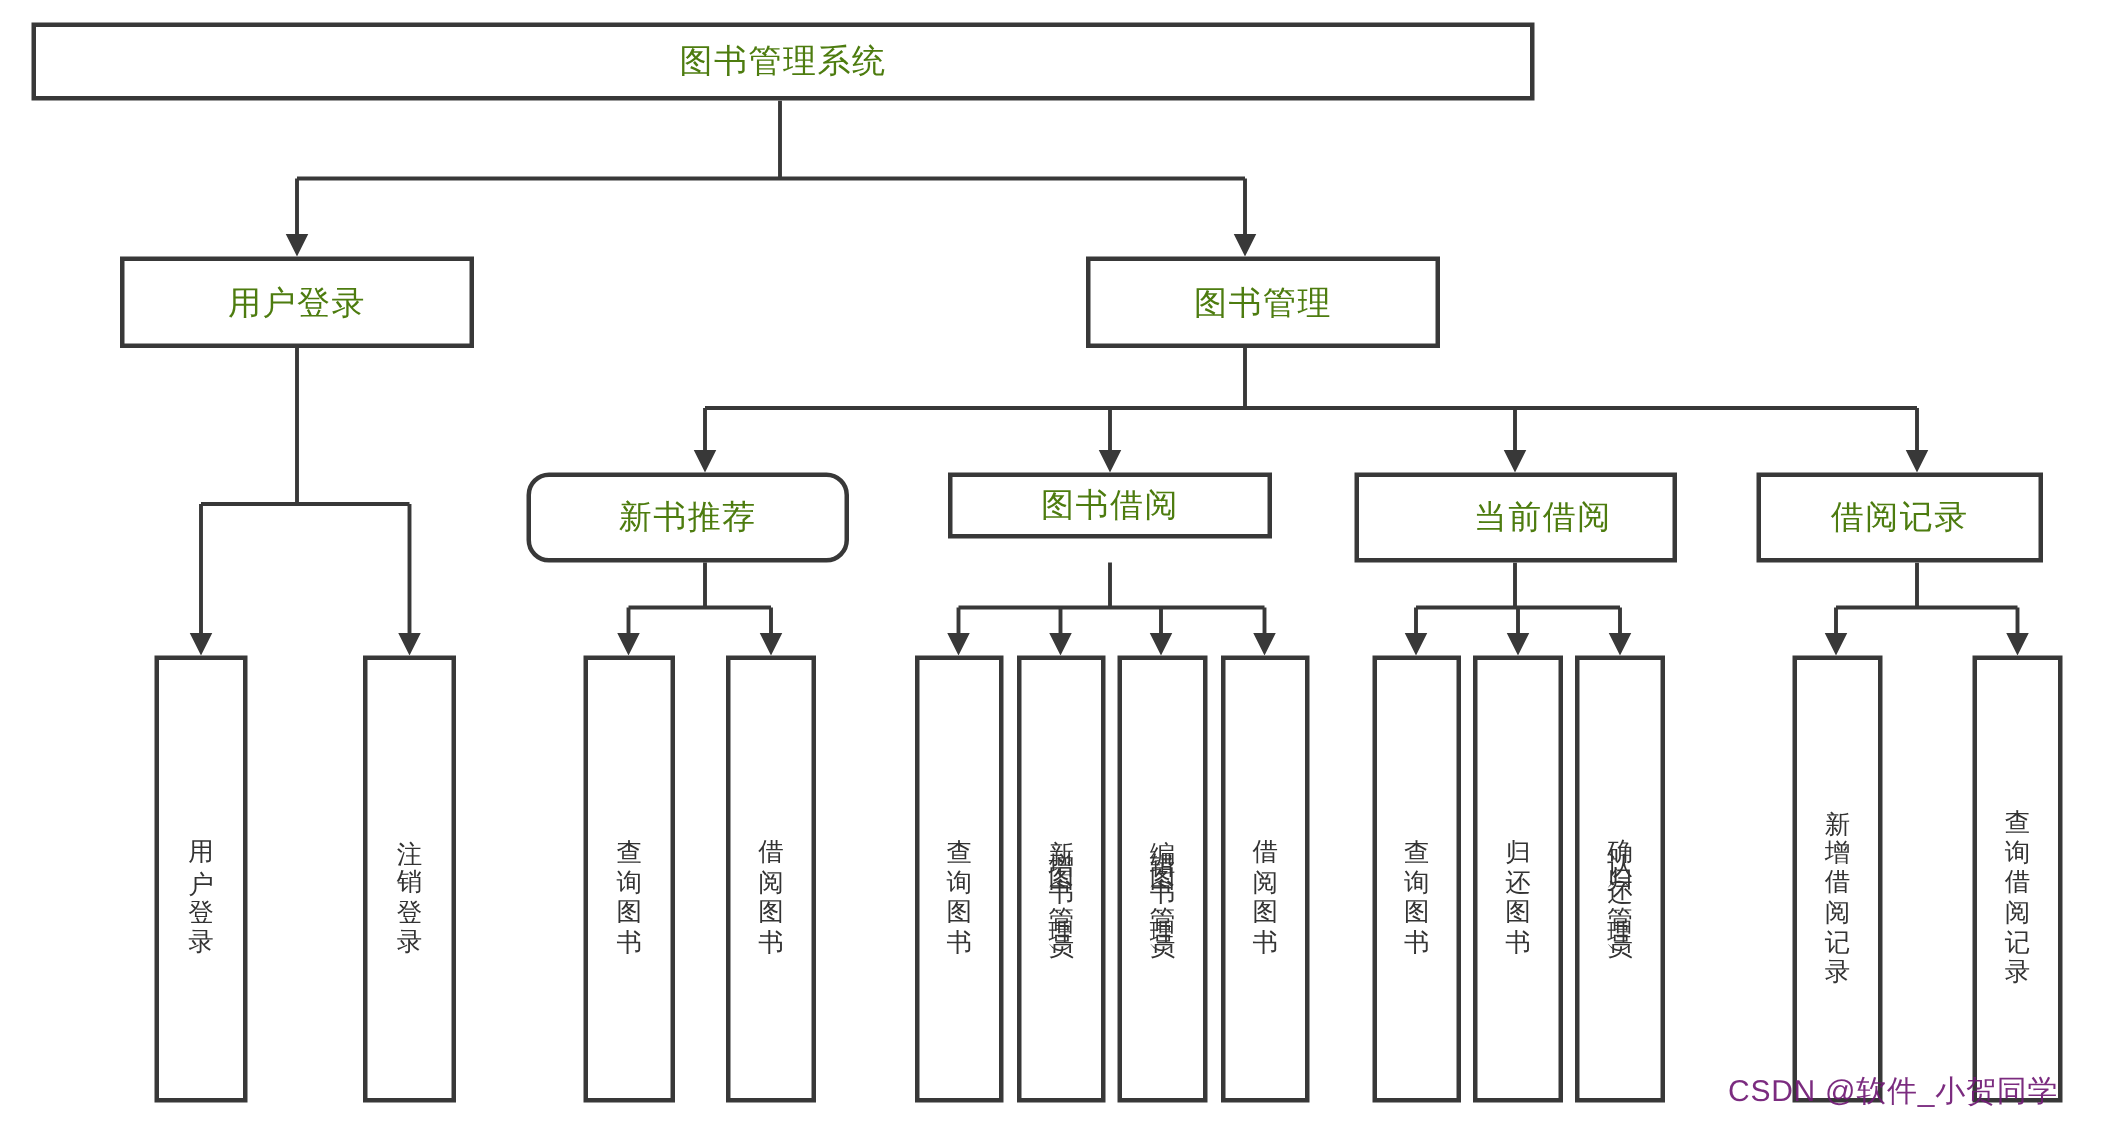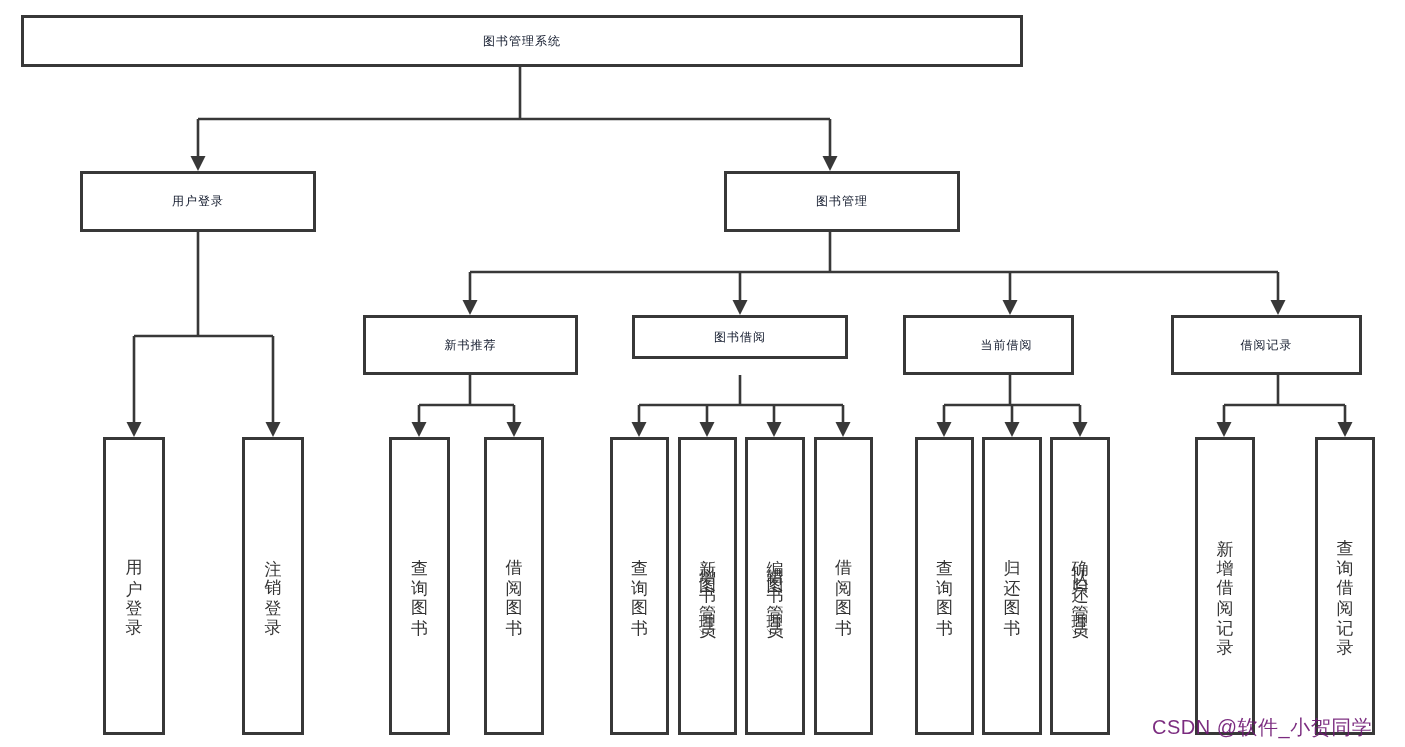--- a/index.html
+++ b/index.html
@@ -11,21 +11,21 @@
   }
   #connector-layer{position:absolute;left:0;top:0;z-index:1;}
   #connector-layer line{stroke:#383838;stroke-width:2.6;}
   #connector-layer .arrow{fill:#383838;stroke:none;}
   .node{
     position:absolute;z-index:2;box-sizing:border-box;
     border:3px solid #383838;background:#ffffff;
     display:flex;align-items:center;justify-content:center;
   }
   .node .h-label{
-    font-size:12px;letter-spacing:1px;color:#0f172a;white-space:nowrap;
+    font-size:22px;letter-spacing:1px;color:#4d7c0f;white-space:nowrap;
   }
   .leaf .leaf-label{
     writing-mode:vertical-rl;text-orientation:mixed;
     font-size:17px;color:#333333;line-height:1;
   }
   #watermark{
     position:absolute;z-index:3;left:1152px;top:714px;
     font-size:20px;color:#701a75;opacity:0.92;
     letter-spacing:0.5px;white-space:nowrap;
   }
@@ -106,27 +106,27 @@
   <span class="h-label">图书管理系统</span>
 </div>
 
 <div class="node" style="left:80px;top:171px;width:236px;height:61px;">
   <span class="h-label">用户登录</span>
 </div>
 <div class="node" style="left:712px;top:171px;width:236px;height:61px;margin-left:12px;">
   <span class="h-label">图书管理</span>
 </div>
 
-<div class="node" style="left:363px;top:315px;width:215px;height:60px;">
+<div class="node" style="left:351px;top:315px;width:215px;height:60px;border-radius:15px;">
   <span class="h-label">新书推荐</span>
 </div>
 <div class="node" style="left:632px;top:315px;width:216px;height:44px;">
   <span class="h-label">图书借阅</span>
 </div>
-<div class="node" style="left:903px;top:315px;width:171px;height:60px;padding-left:36px;">
+<div class="node" style="left:903px;top:315px;width:215px;height:60px;padding-left:36px;">
   <span class="h-label">当前借阅</span>
 </div>
 <div class="node" style="left:1171px;top:315px;width:191px;height:60px;">
   <span class="h-label">借阅记录</span>
 </div>
 
 <div class="node leaf" style="left:103px;top:437px;width:62px;height:298px;">
   <span class="leaf-label" style="letter-spacing: 20px;">用户登录</span>
 </div>
 <div class="node leaf" style="left:242px;top:437px;width:62px;height:298px;">

